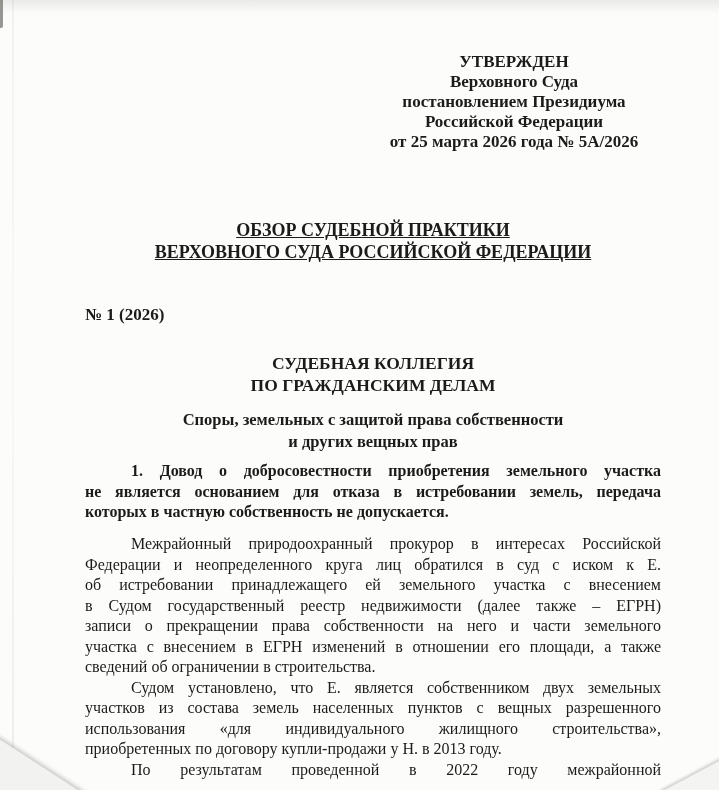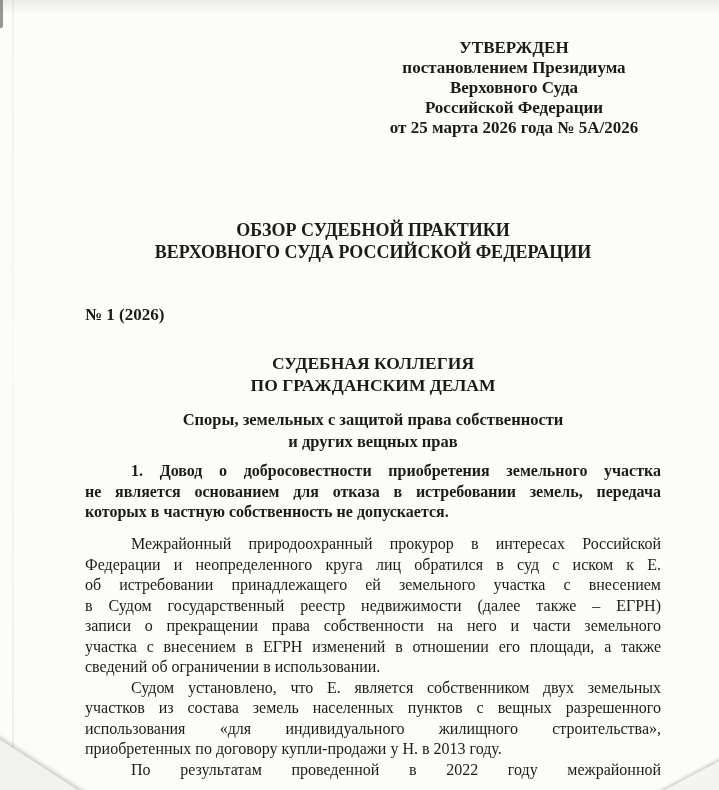--- a/index.html
+++ b/index.html
@@ -19,22 +19,22 @@
   .left-edge-line{position:absolute;left:12px;top:0;width:2px;height:790px;
     background:linear-gradient(rgba(0,0,0,.045),rgba(0,0,0,.015) 45%,rgba(0,0,0,.06));}
   .corner-bl{position:absolute;left:-34px;bottom:-42px;width:110px;height:72px;
     background:#f2f2f0;transform:rotate(33deg);
     box-shadow:0 -2px 4px rgba(0,0,0,.22);}
   .corner-br{position:absolute;right:-30px;bottom:-34px;width:80px;height:54px;
     background:#f4f4f2;transform:rotate(-28deg);
     box-shadow:0 -2px 3px rgba(0,0,0,.18);}
   
   .block{position:absolute;}
-  .approval{left:383px;top:38px;width:262px;font-weight:bold;font-size:17px;line-height:20px;}
-  .doc-title{left:85px;top:219px;width:576px;font-weight:bold;font-size:18px;line-height:22px;}
+  .approval{left:383px;top:52px;width:262px;font-weight:bold;font-size:17px;line-height:20px;}
+  .doc-title{left:85px;top:219px;width:576px;font-weight:bold;font-size:18px;line-height:22px;text-decoration:underline;}
   .issue{left:85px;top:297px;width:576px;font-weight:bold;font-size:17px;line-height:20px;margin-top:8px;}
   .chamber{left:85px;top:352px;width:576px;font-weight:bold;font-size:17.5px;line-height:22px;}
   .section{left:85px;top:409px;width:576px;font-weight:bold;font-size:16.5px;line-height:22px;}
   .holding{left:85px;top:461px;width:576px;font-weight:bold;font-size:16px;line-height:20.5px;}
   .bodytext{left:85px;top:534px;width:576px;font-size:16px;line-height:20.5px;}
   
   .lines-center .tline{text-align:center;}
   .lines-just .tline{text-align:justify;text-align-last:justify;}
   .lines-just .tline.first{text-indent:46px;}
   .lines-just .tline.last{text-align-last:left;}
@@ -47,22 +47,22 @@
 <div class="page">
 
   <div class="top-band"></div>
   <div class="left-notch"></div>
   <div class="left-edge-line"></div>
   <div class="corner-bl"></div>
   <div class="corner-br"></div>
 
   <div class="block approval lines-center">
       <div class="tline first">УТВЕРЖДЕН</div>
+      <div class="tline">Верховного Суда</div>
       <div class="tline">постановлением Президиума</div>
-      <div class="tline">Верховного Суда</div>
       <div class="tline">Российской Федерации</div>
       <div class="tline last">от 25 марта 2026 года № 5А/2026</div>
     </div>
 
   <div class="block doc-title lines-center">
       <div class="tline first">ОБЗОР СУДЕБНОЙ ПРАКТИКИ</div>
       <div class="tline last">ВЕРХОВНОГО СУДА РОССИЙСКОЙ ФЕДЕРАЦИИ</div>
     </div>
 
   <div class="block issue">№ 1 (2026)</div>
@@ -84,21 +84,21 @@
     </div>
 
   <div class="block bodytext">
     <div class="para lines-just">
         <div class="tline first">Межрайонный природоохранный прокурор в интересах Российской</div>
         <div class="tline">Федерации и неопределенного круга лиц обратился в суд с иском к Е.</div>
         <div class="tline">об истребовании принадлежащего ей земельного участка с внесением</div>
         <div class="tline">в Судом государственный реестр недвижимости (далее также – ЕГРН)</div>
         <div class="tline">записи о прекращении права собственности на него и части земельного</div>
         <div class="tline">участка с внесением в ЕГРН изменений в отношении его площади, а также</div>
-        <div class="tline last">сведений об ограничении в использовании.</div>
+        <div class="tline last">сведений об ограничении в строительства.</div>
       </div>
     <div class="para lines-just">
         <div class="tline first">Судом установлено, что Е. является собственником двух земельных</div>
         <div class="tline">участков из состава земель населенных пунктов с вещных разрешенного</div>
         <div class="tline">использования «для индивидуального жилищного строительства»,</div>
         <div class="tline last">приобретенных по договору купли-продажи у Н. в 2013 году.</div>
       </div>
     <div class="para lines-just keep-just">
         <div class="tline first last">По результатам проведенной в 2022 году межрайонной</div>
       </div>

